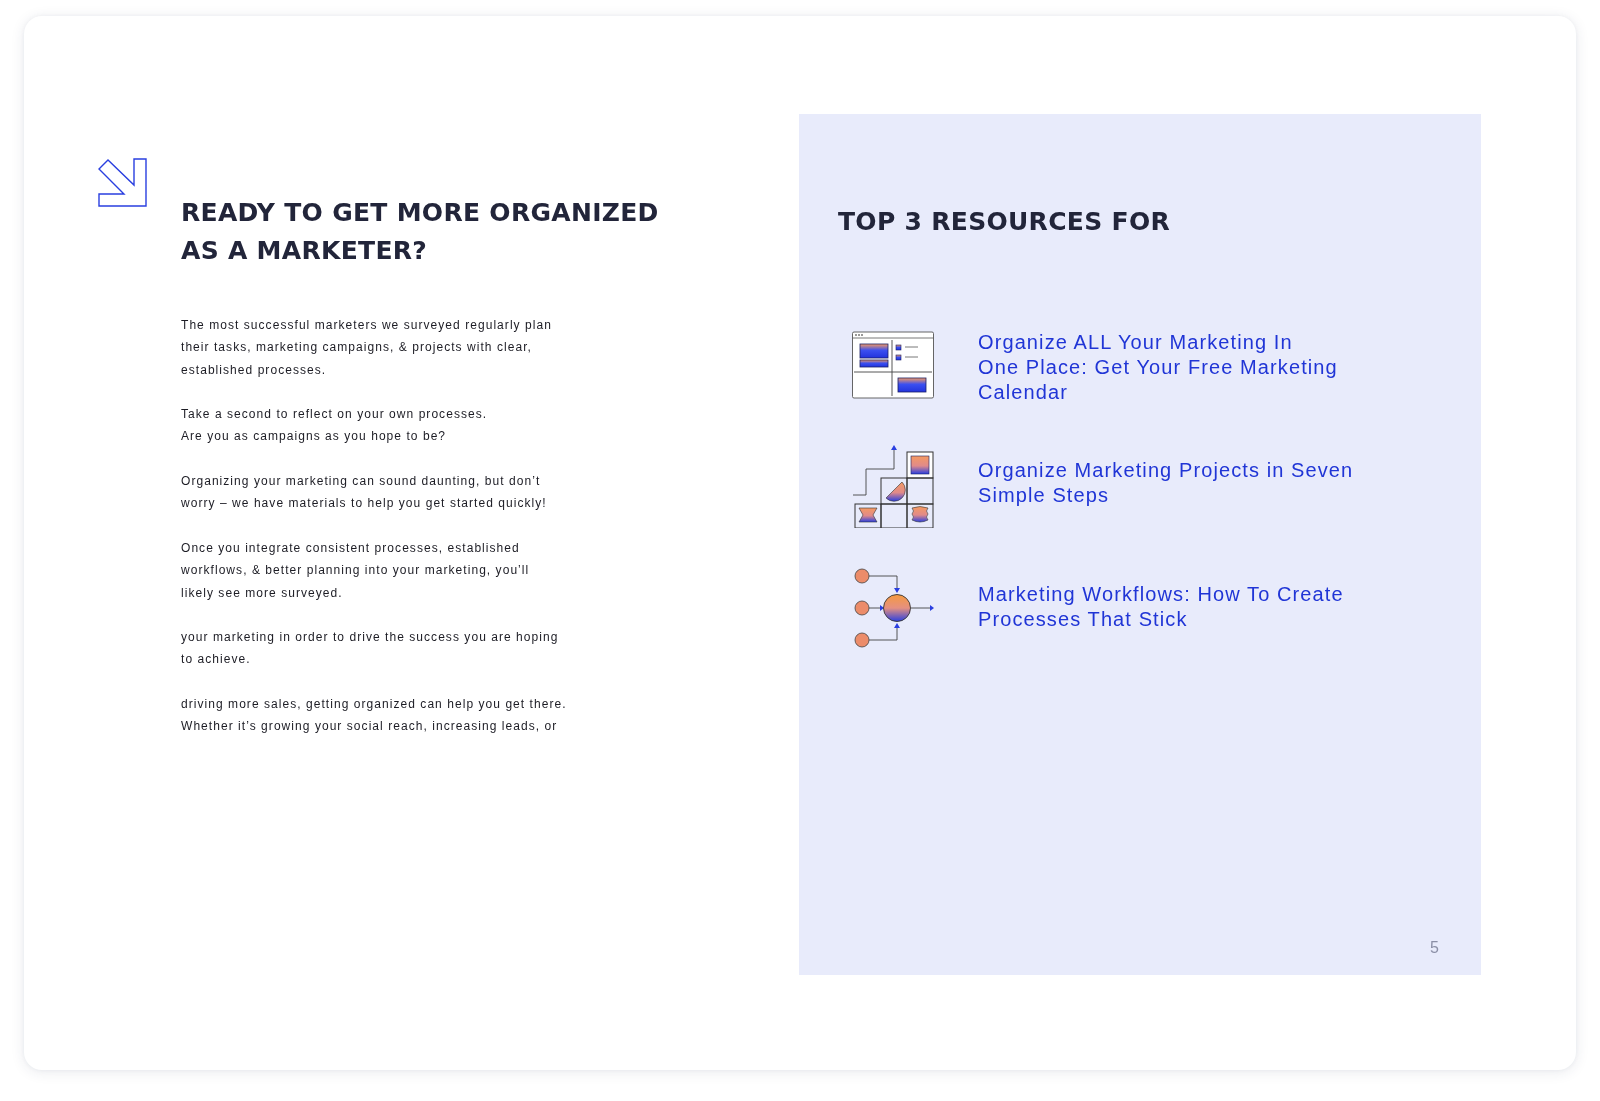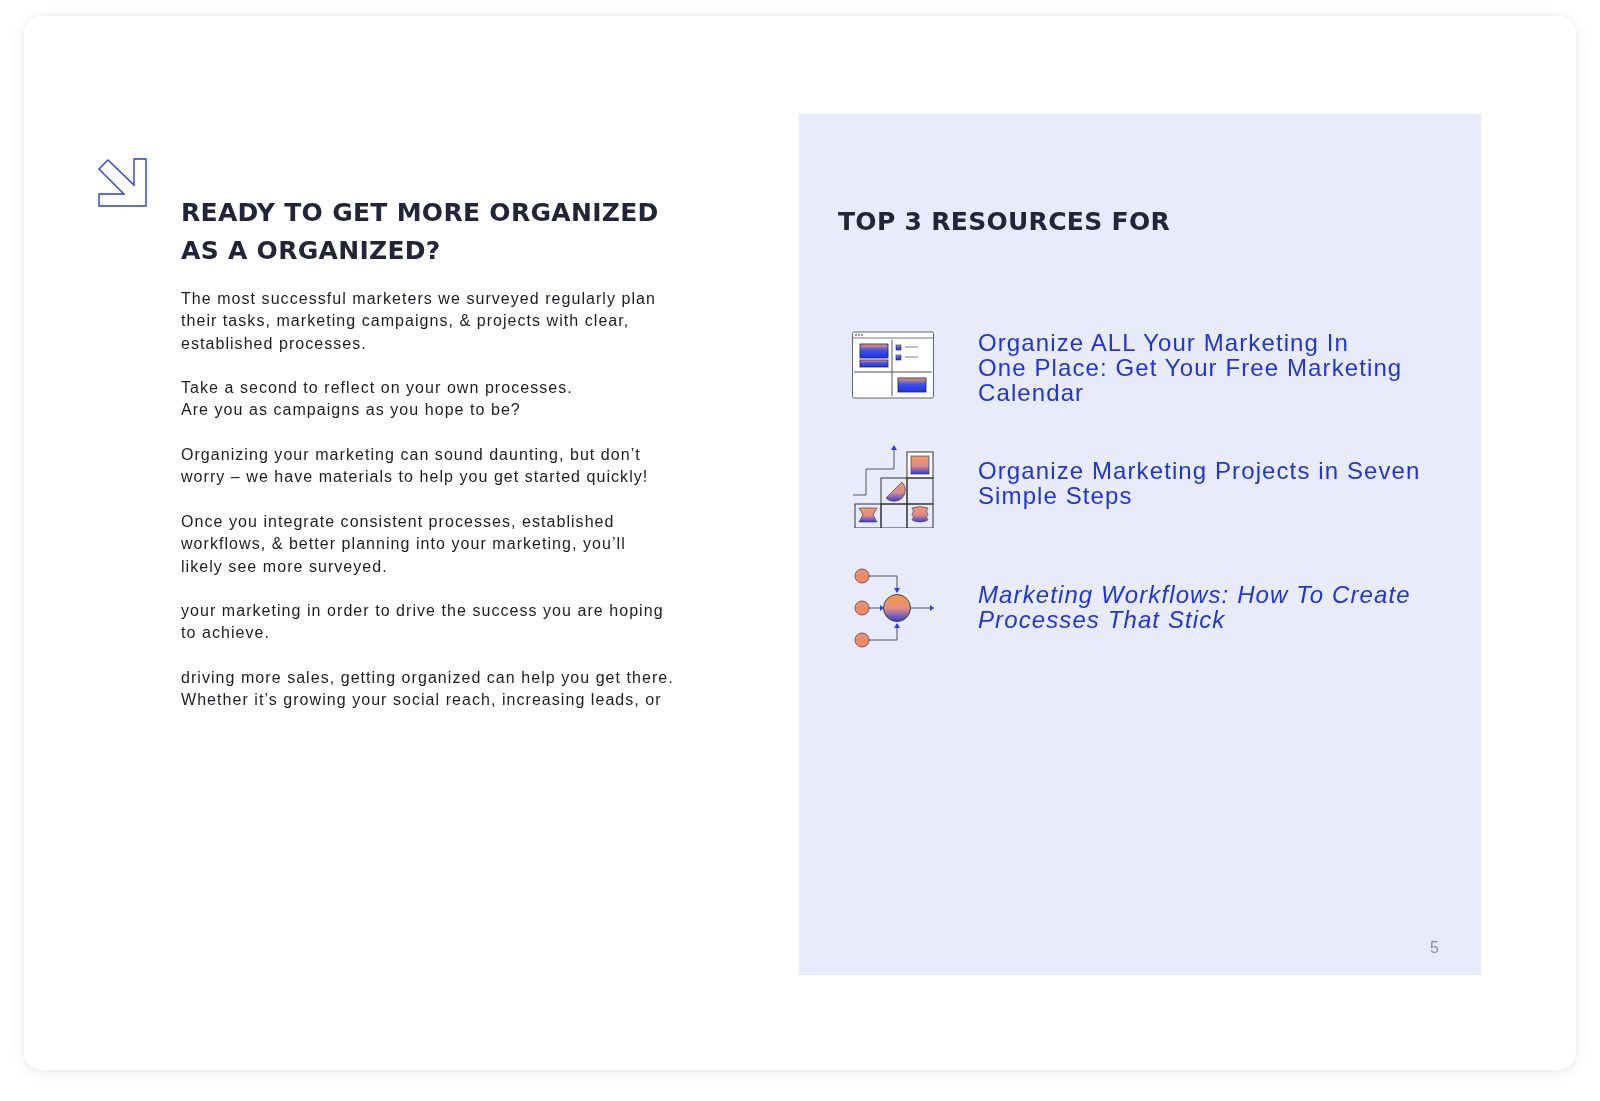--- a/index.html
+++ b/index.html
@@ -30,23 +30,23 @@
     .heading {
       font-family: "DejaVu Sans", "Liberation Sans", sans-serif;
       font-weight: bold;
       font-size: 25px;
       line-height: 38px;
       letter-spacing: 0.3px;
       color: #22253a;
     }
     .heading span { display: block; white-space: nowrap; }
     .body-text {
-      margin-top: 18px;
+      margin-top: 44px;
       font-family: "Liberation Sans", sans-serif;
-      font-size: 16px;
+      font-size: 12px;
       line-height: 22.3px;
       letter-spacing: 1.05px;
       color: #1c1c24;
     }
     .body-text p { margin-bottom: 22.3px; }
     .body-text p span { display: block; white-space: nowrap; }
 
     .panel {
       position: absolute;
       left: 799px; top: 114px;
@@ -65,21 +65,21 @@
       cursor: pointer;
     }
     .resource .icon {
       width: 84px; height: 84px;
       flex: 0 0 84px;
     }
     .resource .link-text {
       position: absolute;
       left: 126px;
       font-family: "Liberation Sans", sans-serif;
-      font-size: 24px;
+      font-size: 20px;
       line-height: 25px;
       letter-spacing: 1.1px;
       color: #2035d6;
       text-decoration: none;
     }
     .resource .link-text span { display: block; white-space: nowrap; }
     .page-number {
       position: absolute;
       right: 42px; bottom: 18px;
       font-family: "Liberation Sans", sans-serif;
@@ -92,21 +92,21 @@
 
 <div class="page-card"></div>
 
 <svg class="arrow-icon" viewBox="0 0 50 50">
   <path d="M1 36 L1 48 L48 48 L48 1 L36 1 L36 27 L10 2 L1 11 L26 36 Z" fill="none" stroke="#2a3fe0" stroke-width="1.4" stroke-linejoin="miter"></path>
 </svg>
 
 <div class="left-col">
   <h1 class="heading">
     <span>READY TO GET MORE ORGANIZED</span>
-    <span>AS A ORGANIZED?</span>
+    <span>AS A MARKETER?</span>
   </h1>
   <div class="body-text">
     <p>
       <span>The most successful marketers we surveyed regularly plan</span>
       <span>their tasks, marketing campaigns, &amp; projects with clear,</span>
       <span>established processes.</span>
     </p>
     <p>
       <span>Take a second to reflect on your own processes.</span>
       <span>Are you as campaigns as you hope to be?</span>
@@ -212,20 +212,20 @@
       <polyline points="17,8 45,8 45,20" fill="none" stroke="#444" stroke-width="0.9"></polyline>
       <polygon points="42,20 48,20 45,25" fill="#2a3fe0"></polygon>
       <line x1="17" y1="40" x2="28" y2="40" stroke="#444" stroke-width="0.9"></line>
       <polygon points="28,37 28,43 32,40" fill="#2a3fe0"></polygon>
       <polyline points="17,72 45,72 45,60" fill="none" stroke="#444" stroke-width="0.9"></polyline>
       <polygon points="42,60 48,60 45,55" fill="#2a3fe0"></polygon>
       <circle cx="45" cy="40" r="13.5" fill="url(#gradC)" stroke="#333" stroke-width="0.9"></circle>
       <line x1="59" y1="40" x2="78" y2="40" stroke="#444" stroke-width="0.9"></line>
       <polygon points="78,37 78,43 82,40" fill="#2a3fe0"></polygon>
     </svg>
-    <span class="link-text" style="top:14px;font-style:italic;">
+    <span class="link-text" style="top:14px;">
       <span>Marketing Workflows: How To Create</span>
       <span>Processes That Stick</span>
     </span>
   </a>
 
   <div class="page-number">5</div>
 </div>
 
 </body></html>

